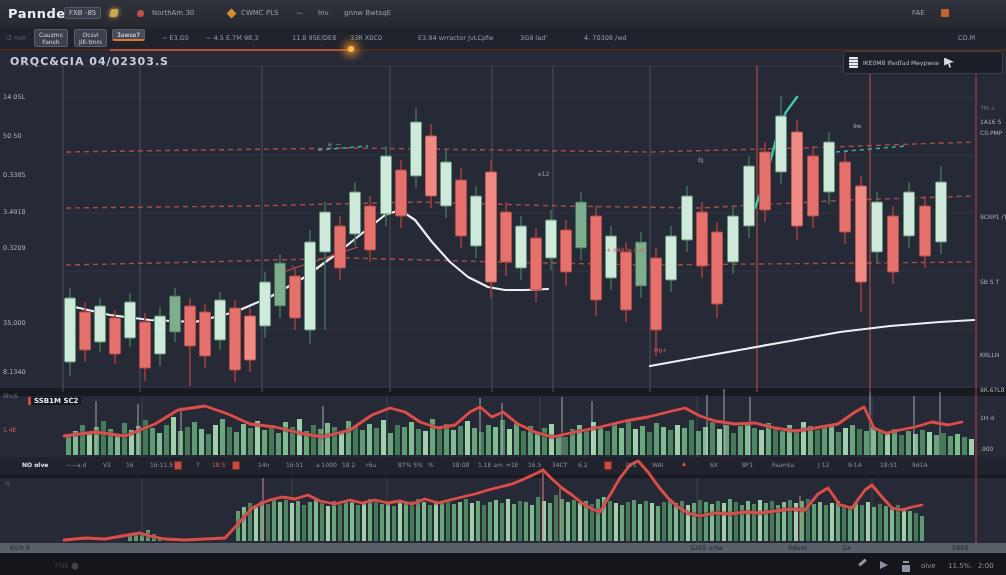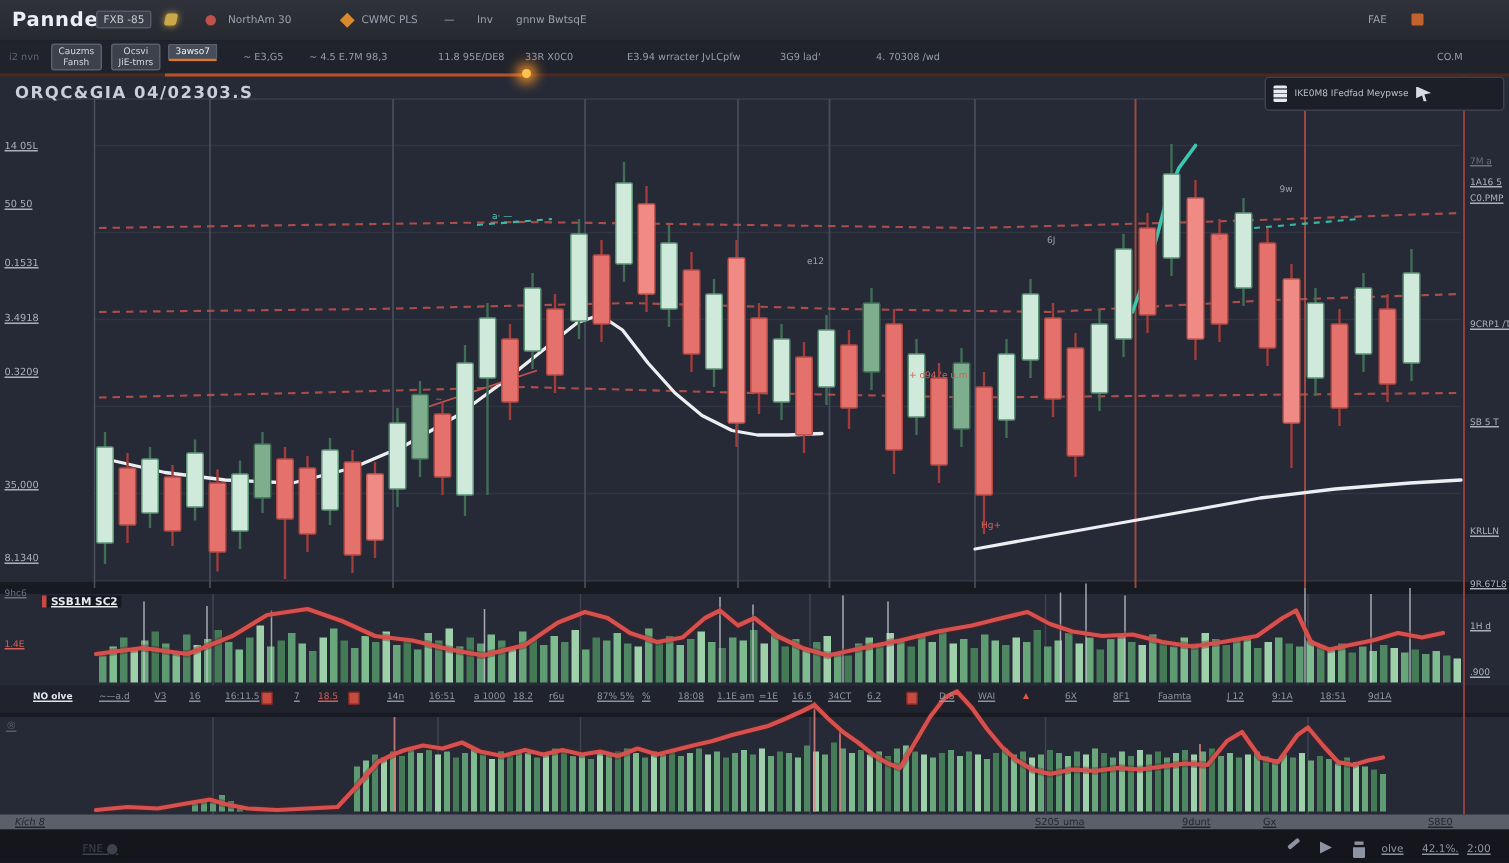--- a/index.html
+++ b/index.html
@@ -28,21 +28,21 @@
   .glow{position:absolute;left:348px;top:46px;width:6px;height:6px;border-radius:50%;background:#ffc24d;
         box-shadow:0 0 8px 4px rgba(255,150,40,.85);z-index:33;}
   
   .title{position:absolute;left:10px;top:55px;font-size:11px;font-weight:bold;color:#c9ced9;letter-spacing:1px;z-index:20;}
   .widget{position:absolute;left:843px;top:51px;width:148px;height:21px;background:#1c1f27;border:1px solid #3c414d;
           border-radius:3px;z-index:20;display:flex;align-items:center;padding:0 5px;gap:5px;}
   .widget .txt{font-size:6px;color:#b9bec9;white-space:nowrap;overflow:hidden;}
   .doc-ic{width:9px;height:11px;background:repeating-linear-gradient(#e8eaf0 0 2px,#6a707c 2px 3px);border-radius:1px;flex:none;}
   .cur-ic{width:10px;height:10px;background:#d8dbe2;clip-path:polygon(0 0,100% 45%,55% 55%,70% 100%,50% 100%,40% 62%,0 80%);flex:none;}
   
-  .lab{position:absolute;white-space:nowrap;z-index:15;text-decoration:underline;}
+  .lab{position:absolute;white-space:nowrap;z-index:15;}
   
   .strip{position:absolute;left:0;top:543px;width:1006px;height:10px;background:#5a5f6a;z-index:25;}
   .strip .lab{top:1px;font-size:6.5px;color:#23262e;}
   .bbar{position:absolute;left:0;top:553px;width:1006px;height:22px;background:#14161c;z-index:25;}
   .bbar .lab{font-size:7px;color:#8d93a0;}
   .pencil{width:9px;height:3px;background:#8d93a0;transform:rotate(-40deg);border-radius:1px;}
   .flag{width:0;height:0;border-left:8px solid #8d93a0;border-top:4px solid transparent;border-bottom:4px solid transparent;}
   .lock{width:8px;height:7px;background:#8d93a0;border-radius:1px;border-top:2px solid #14161c;box-shadow:0 -3px 0 -1px #8d93a0;}
   .bic{position:absolute;top:8px;z-index:26;}
   svg{position:absolute;left:0;top:0;z-index:5;}
@@ -511,21 +511,21 @@
 
   <div class="widget">
     <span class="doc-ic"></span>
     <span class="txt">IKE0M8 IFedfad Meypwse</span>
     <span class="cur-ic"></span>
   </div>
 
   <div id="labels">
       <span class="lab" style="left: 3px; top: 93px; font-size: 6.5px; color: rgb(170, 176, 189);">14 05L</span>
       <span class="lab" style="left: 3px; top: 132px; font-size: 6.5px; color: rgb(170, 176, 189);">50 50</span>
-      <span class="lab" style="left: 3px; top: 171px; font-size: 6.5px; color: rgb(170, 176, 189);">0.1531</span>
+      <span class="lab" style="left: 3px; top: 171px; font-size: 6.5px; color: rgb(170, 176, 189);">0.3385</span>
       <span class="lab" style="left: 3px; top: 208px; font-size: 6.5px; color: rgb(170, 176, 189);">3.4918</span>
       <span class="lab" style="left: 3px; top: 244px; font-size: 6.5px; color: rgb(170, 176, 189);">0.3209</span>
       <span class="lab" style="left: 3px; top: 319px; font-size: 6.5px; color: rgb(170, 176, 189);">35,000</span>
       <span class="lab" style="left: 3px; top: 368px; font-size: 6.5px; color: rgb(170, 176, 189);">8.1340</span>
       <span class="lab" style="left: 3px; top: 392px; font-size: 6px; color: rgb(106, 112, 128);">9hc6</span>
       <span class="lab" style="left: 3px; top: 426px; font-size: 6px; color: rgb(208, 96, 90);">1.4E</span>
       <span class="lab" style="left: 980px; top: 104px; font-size: 6px; color: rgb(106, 112, 128);">7M a</span>
       <span class="lab" style="left: 980px; top: 118px; font-size: 6px; color: rgb(170, 176, 189);">1A16 5</span>
       <span class="lab" style="left: 980px; top: 129px; font-size: 6px; color: rgb(170, 176, 189);">C0.PMP</span>
       <span class="lab" style="left: 980px; top: 213px; font-size: 6px; color: rgb(170, 176, 189);">9CRP1 /T</span>
@@ -573,15 +573,15 @@
 
   <div class="strip">
     <span class="lab" style="left:10px;font-style:italic">Kích 8</span>
     <span id="strip-items"><span class="lab" style="left: 690px; top: 1px; font-size: 6.5px; color: rgb(35, 38, 46);">S205 uma</span><span class="lab" style="left: 788px; top: 1px; font-size: 6.5px; color: rgb(35, 38, 46);">9dunt</span><span class="lab" style="left: 842px; top: 1px; font-size: 6.5px; color: rgb(35, 38, 46);">Gx</span><span class="lab" style="left: 952px; top: 1px; font-size: 6.5px; color: rgb(35, 38, 46);">S8E0</span></span>
   </div>
   <div class="bbar">
     <span class="lab" style="position:absolute;left:55px;top:9px;color:#3d424e">FNE ⬤</span>
     <span class="bic pencil" style="left:858px"></span>
     <span class="bic flag" style="left:880px"></span>
     <span class="bic lock" style="left:902px;top:10px"></span>
-    <span id="bbar-items"><span class="lab" style="position: absolute; left: 921px; top: 9px;">olve</span><span class="lab" style="position: absolute; left: 948px; top: 9px;">42.1%.</span><span class="lab" style="position: absolute; left: 978px; top: 9px;">2:00</span></span>
+    <span id="bbar-items"><span class="lab" style="position: absolute; left: 921px; top: 9px;">olve</span><span class="lab" style="position: absolute; left: 948px; top: 9px;">11.5%.</span><span class="lab" style="position: absolute; left: 978px; top: 9px;">2:00</span></span>
   </div>
 </div>
 
 </body></html>

